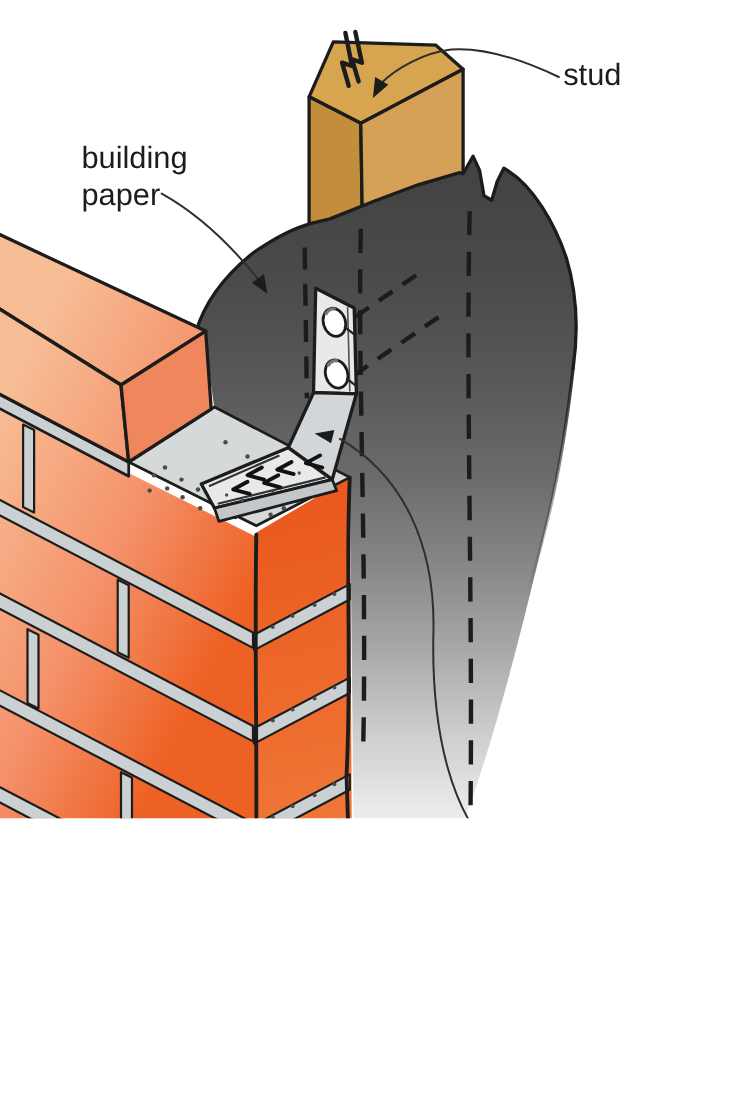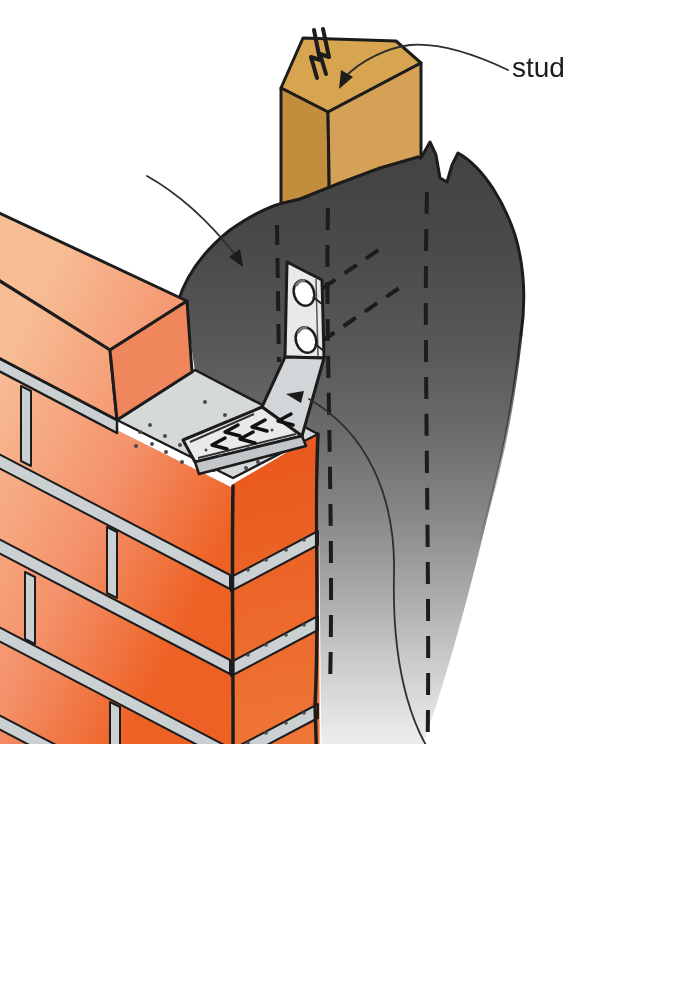--- a/index.html
+++ b/index.html
@@ -211,13 +211,15 @@
 
     <path class="leader" d="M147,176 C190,200 220,235 238,258"></path>
     <polygon style="fill:var(--line,#1c1c1c)" points="243,267 229,257 240,249"></polygon>
 
     <path class="leader" d="M461,787 C408,746 392,660 394,575 C396,495 366,432 309,399"></path>
     <polygon style="fill:var(--line,#1c1c1c)" points="286,394 304,391 301,403"></polygon>
   </g>
 </svg>
 
 <div class="label label-stud">stud</div>
+<div class="label label-paper">building
+paper</div>
 </div>
 
 </body></html>

